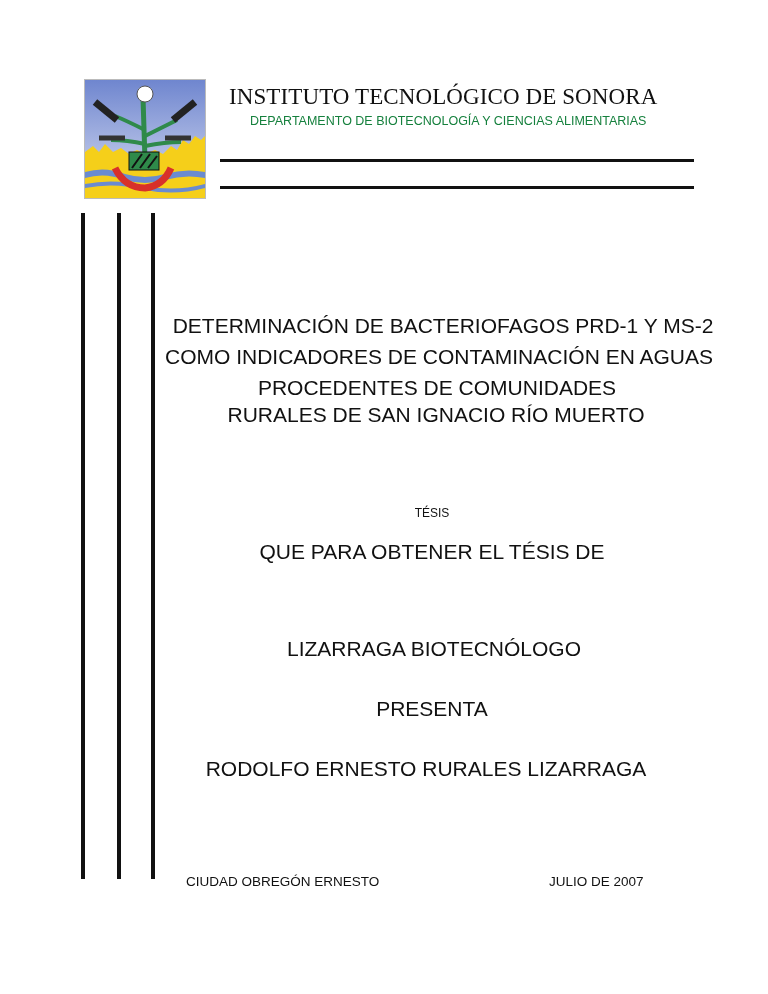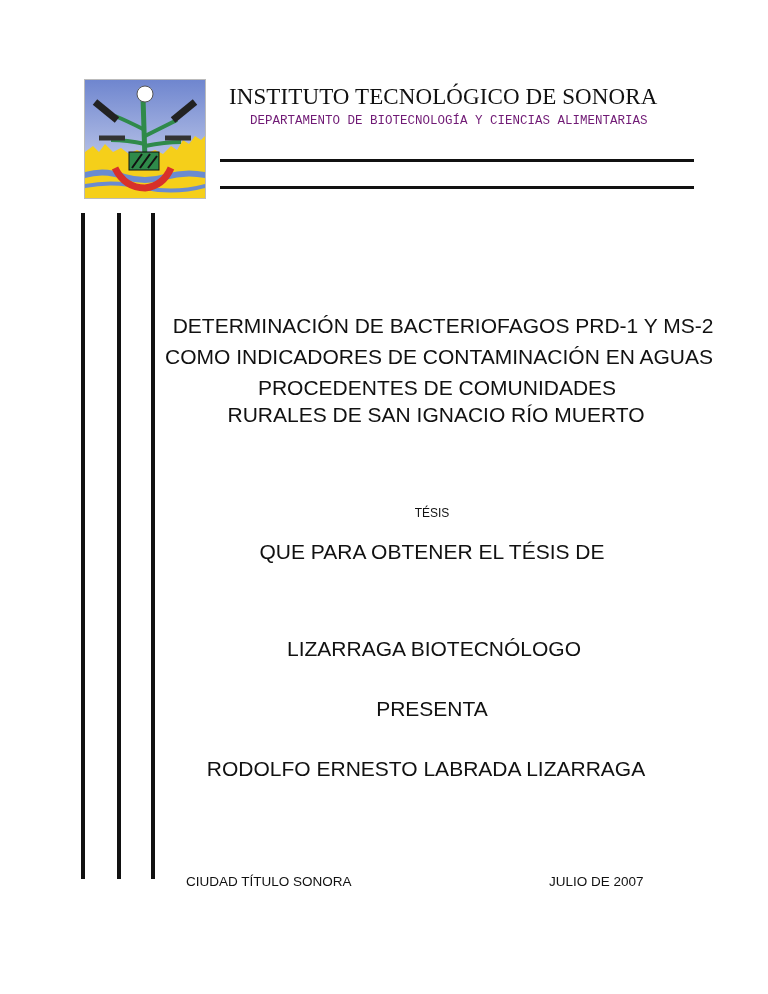--- a/index.html
+++ b/index.html
@@ -1,20 +1,20 @@
 <!DOCTYPE html>
 <html><head>
 <meta charset="utf-8">
 <style>
   html, body { margin:0; padding:0; background:#ffffff; }
   body { width:768px; height:994px; position:relative; overflow:hidden; font-family:"Liberation Sans", sans-serif; color:#111; }
   .abs { position:absolute; }
   .logo { left:84px; top:79px; width:122px; height:120px; border:1px solid #bbb; box-sizing:border-box; overflow:hidden; }
   .inst-title { left:229px; top:84px; font-family:"Liberation Serif", serif; font-size:23px; white-space:nowrap; letter-spacing:0.1px; }
-  .inst-dept { left:250px; top:114px; font-family:Liberation Mono, monospace; font-size:12.5px; white-space:nowrap; color:#701a75; }
+  .inst-dept { left:250px; top:114px; font-family:Liberation Sans, sans-serif; font-size:12.5px; white-space:nowrap; color:#15803d; }
   .hline { left:220px; width:474px; height:3px; background:#111; }
   .vline { width:4px; background:#111; top:213px; height:666px; }
   .center { left:150px; width:572px; text-align:center; white-space:nowrap; font-size:21px; }
   .bottom { font-size:13.5px; white-space:nowrap; }
 </style>
 </head>
 <body>
 
 <div class="abs logo">
   <svg width="120" height="118" viewBox="0 0 120 118">
@@ -54,16 +54,16 @@
 <div class="abs center" style="top:314px; left:157px;">DETERMINACIÓN DE BACTERIOFAGOS PRD-1 Y MS-2</div>
 <div class="abs center" style="top:345px; left:153px;">COMO INDICADORES  DE CONTAMINACIÓN EN AGUAS</div>
 <div class="abs center" style="top:376px; left:151px;">PROCEDENTES  DE COMUNIDADES</div>
 <div class="abs center" style="top:403px; left:150px;">RURALES DE SAN IGNACIO RÍO MUERTO</div>
 
 <div class="abs center" style="top:506px; left:146px; font-size:12px;">TÉSIS</div>
 <div class="abs center" style="top:540px; left:146px;">QUE PARA OBTENER EL TÉSIS DE</div>
 
 <div class="abs center" style="top:637px; left:148px;">LIZARRAGA BIOTECNÓLOGO</div>
 <div class="abs center" style="top:697px; left:146px;">PRESENTA</div>
-<div class="abs center" style="top:757px; left:140px;">RODOLFO ERNESTO LABRADA LIZARRAGA</div>
+<div class="abs center" style="top:757px; left:140px;">RODOLFO ERNESTO RURALES LIZARRAGA</div>
 
-<div class="abs bottom" style="left:186px; top:874px;">CIUDAD TÍTULO SONORA</div>
+<div class="abs bottom" style="left:186px; top:874px;">CIUDAD OBREGÓN ERNESTO</div>
 <div class="abs bottom" style="left:549px; top:874px;text-align:center;">JULIO DE 2007</div>
 
 </body></html>

